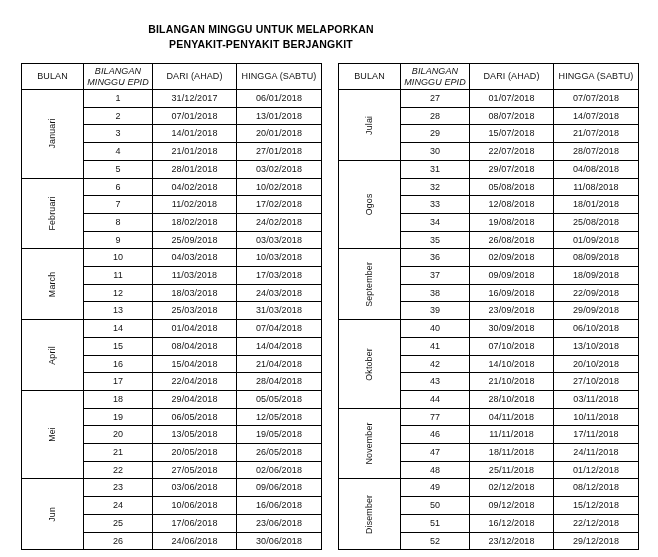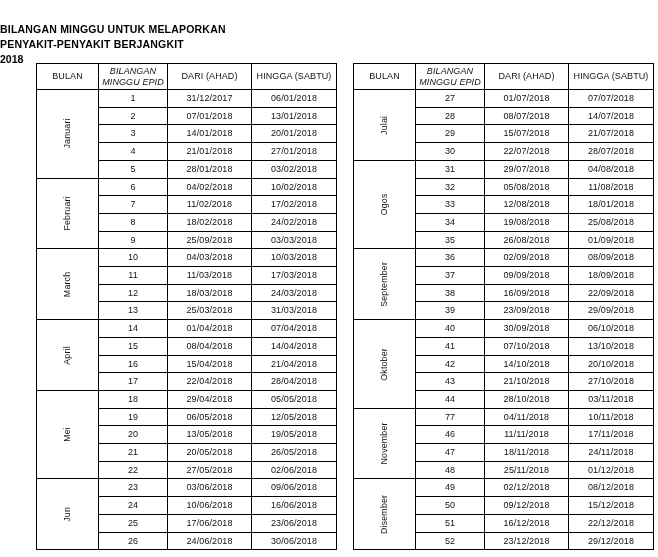--- a/index.html
+++ b/index.html
@@ -21,21 +21,21 @@
     height: 557px;
     box-sizing: border-box;
   }
 
   
   .title-block {
     position: absolute;
     left: 0;
     top: 22px;
     width: 522px;
-    text-align: left;
+    text-align: center;
   }
   .title-line {
     font-size: 10.5px;
     font-weight: bold;
     letter-spacing: 0.2px;
     line-height: 15px;
     white-space: nowrap;
   }
   .title-year {
     font-size: 10.5px;
@@ -47,21 +47,20 @@
   .tables-wrap {
     position: absolute;
     top: 63px;
     left: 0;
     width: 658px;
   }
 
   .half {
     position: absolute;
     top: 0;
-    margin-left: 15px;
   }
   .half-left  { left: 21px;  }
   .half-right { left: 338px; }
 
   table.epid {
     border-collapse: collapse;
     table-layout: fixed;
     width: 300px;
     border: 1px solid #000000;
   }
@@ -120,21 +119,20 @@
   }
 </style>
 </head>
 <body>
 
 <div class="page">
 
   <div class="title-block">
     <div class="title-line">BILANGAN MINGGU UNTUK MELAPORKAN</div>
     <div class="title-line">PENYAKIT-PENYAKIT BERJANGKIT</div>
-    <div class="title-year">2018</div>
   </div>
 
   <div class="tables-wrap">
     <div class="half half-left">
         <table class="epid">
           <colgroup>
             <col class="c-bulan">
             <col class="c-week">
             <col class="c-dari">
             <col class="c-hingga">

